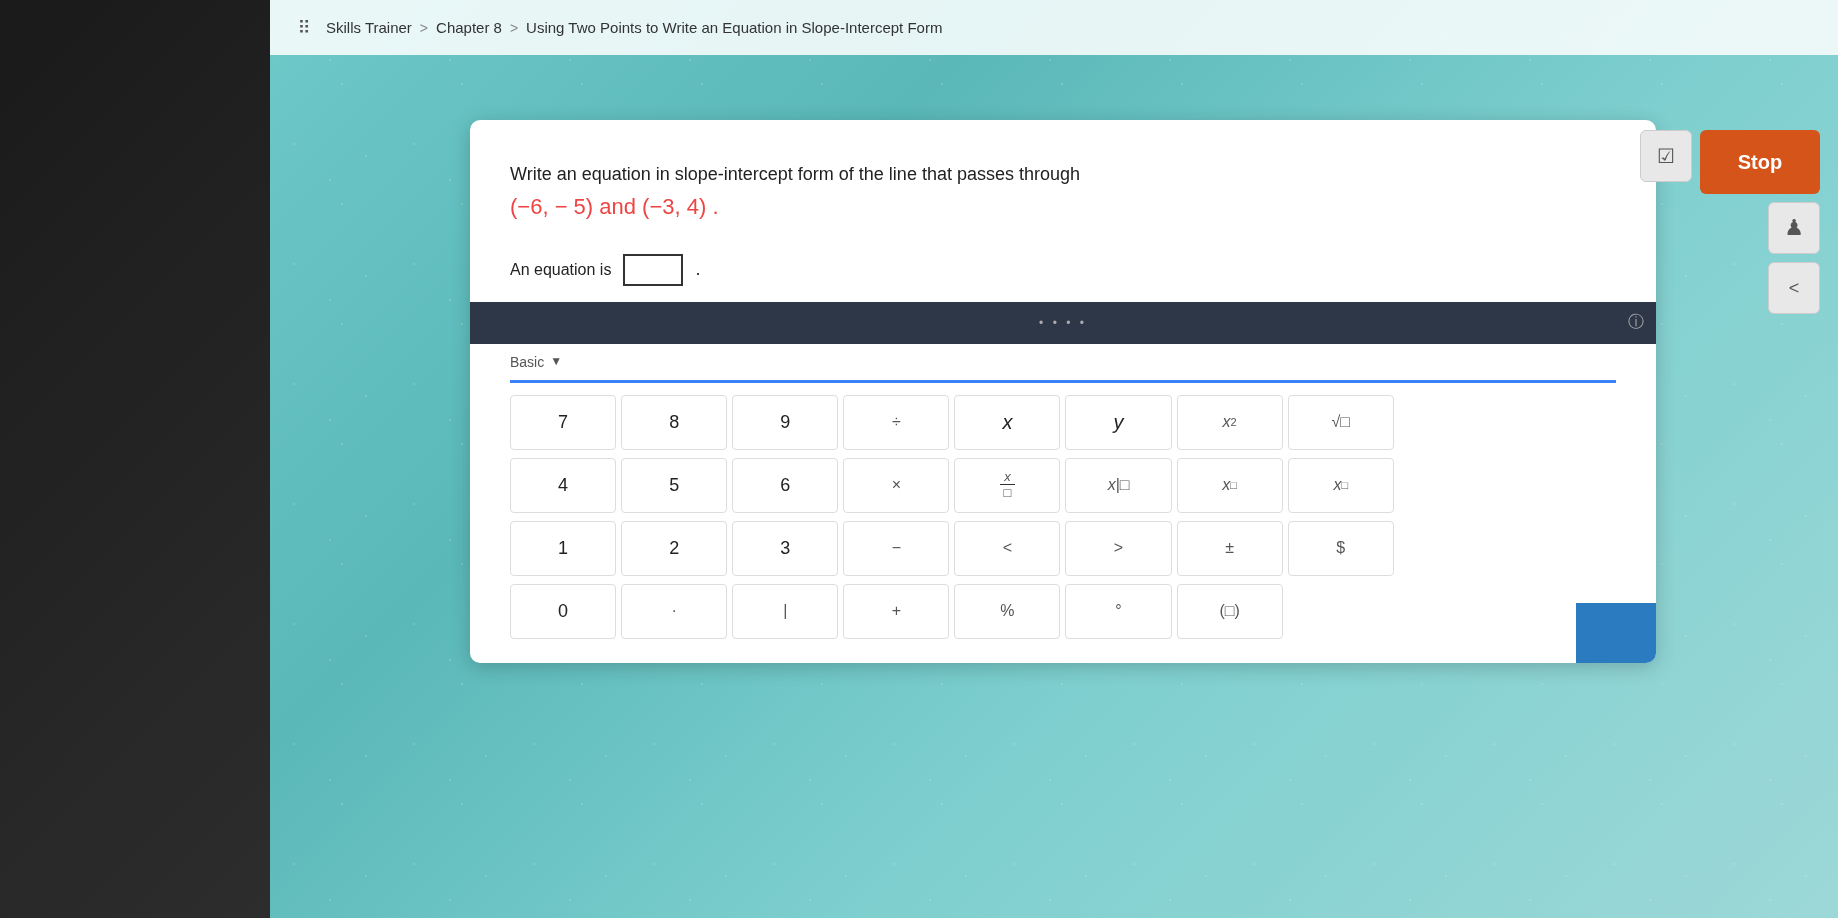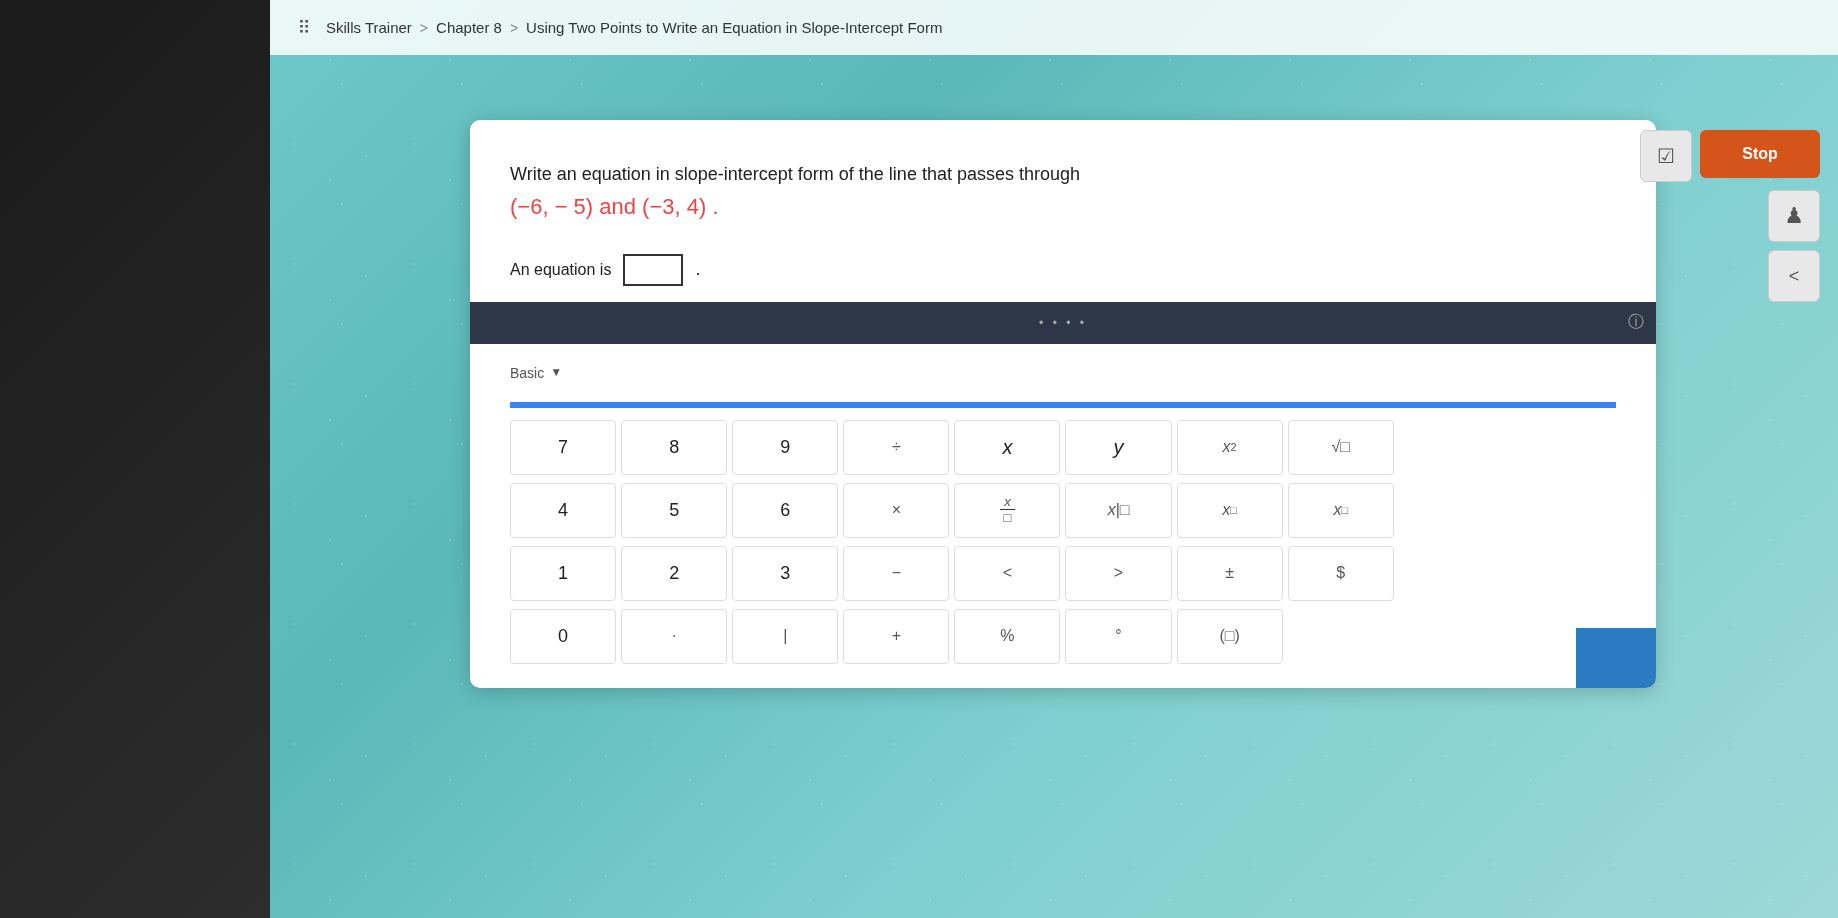--- a/index.html
+++ b/index.html
@@ -96,26 +96,26 @@
       display: flex;
       align-items: center;
       justify-content: center;
       cursor: pointer;
       font-size: 20px;
       color: #555;
     }
 
     .btn-stop {
       width: 120px;
-      height: 48px;
+      height: 64px;
       background: #d4541a;
       border: none;
       border-radius: 6px;
       color: white;
-      font-size: 16px;
+      font-size: 20px;
       font-weight: bold;
       cursor: pointer;
       display: flex;
       align-items: center;
       justify-content: center;
     }
 
     .btn-person {
       width: 52px;
       height: 52px;
@@ -226,22 +226,22 @@
     }
 
     
     .keypad-section {
       margin-top: 0;
     }
 
     .keypad-header {
       display: flex;
       gap: 6px;
-      padding: 21px 0;
-      border-bottom: 6px solid #3b82f6;
+      padding: 10px 0;
+      border-bottom: 3px solid #3b82f6;
       margin-bottom: 8px;
     }
 
     .keypad-label {
       font-size: 14px;
       color: #555;
     }
 
     .keypad-arrow {
       font-size: 12px;

